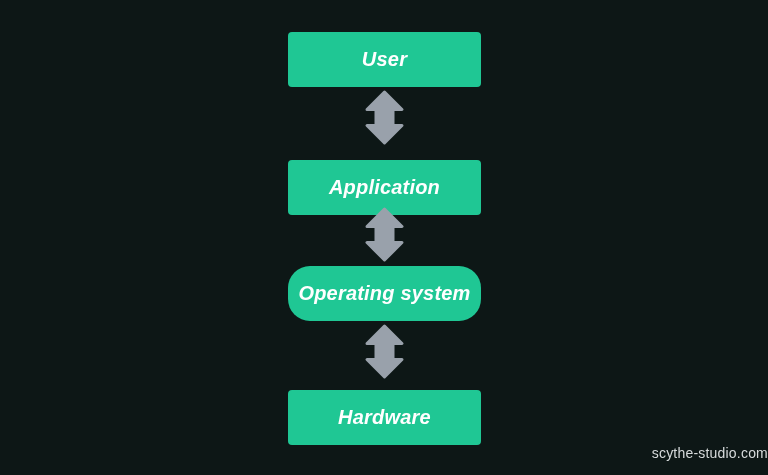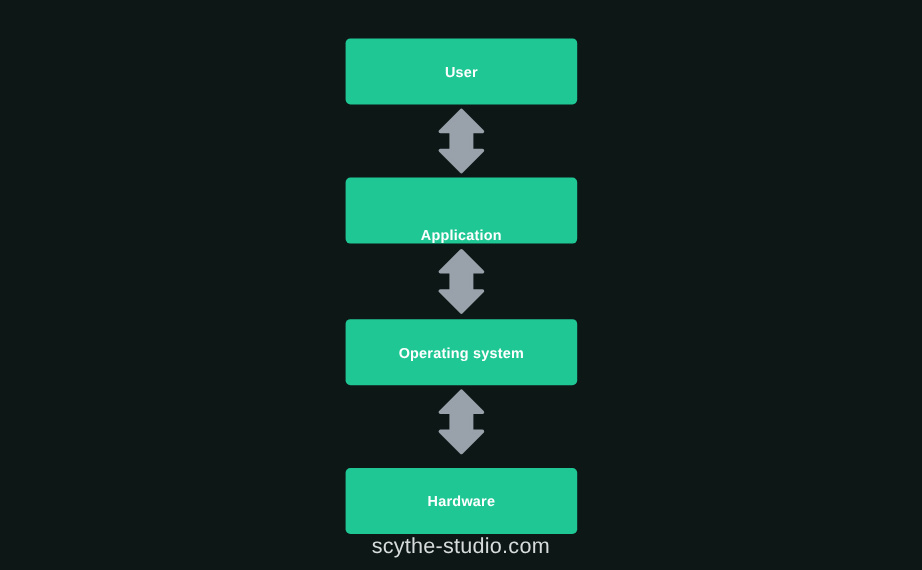--- a/index.html
+++ b/index.html
@@ -28,23 +28,24 @@
     width: 193px;
     height: 55px;
     background: var(--box-color);
     border-radius: 4px;
     display: flex;
     align-items: center;
     justify-content: center;
   }
   .layer-label {
     color: var(--label-color);
-    font-size: 12px;
+    font-size: 20px;
     font-weight: bold;
     letter-spacing: 0.2px;
+    font-style: italic;
   }
   .arrow-wrap {
     position: absolute;
     left: 364px;
     width: 41px;
     height: 57px;
     display: flex;
     align-items: center;
     justify-content: center;
   }
@@ -53,31 +54,31 @@
     fill: var(--arrow-color);
     stroke: var(--arrow-color);
     stroke-width: 3;
     stroke-linejoin: round;
   }
   .footer {
     position: absolute;
     left: 0;
     top: 445px;
     width: 100%;
-    text-align: center;
+    text-align: right;
     color: var(--footer-color);
-    font-size: 18px;
+    font-size: 14px;
     letter-spacing: 0.2px;
   }
   
   #box-0 { top: 32px; }
   #arrow-0 { top: 89px; }
-  #box-1 { top: 148px; align-items: flex-end; }
+  #box-1 { top: 160px; }
   #arrow-1 { top: 206px; }
-  #box-2 { top: 266px; }
+  #box-2 { top: 266px; border-radius: 22px; }
   #arrow-2 { top: 323px; }
   #box-3 { top: 390px; }
 </style>
 </head>
 <body>
 
 <div class="canvas">
 
   <div class="layer-box" id="box-0">
     <span class="layer-label">User</span>

